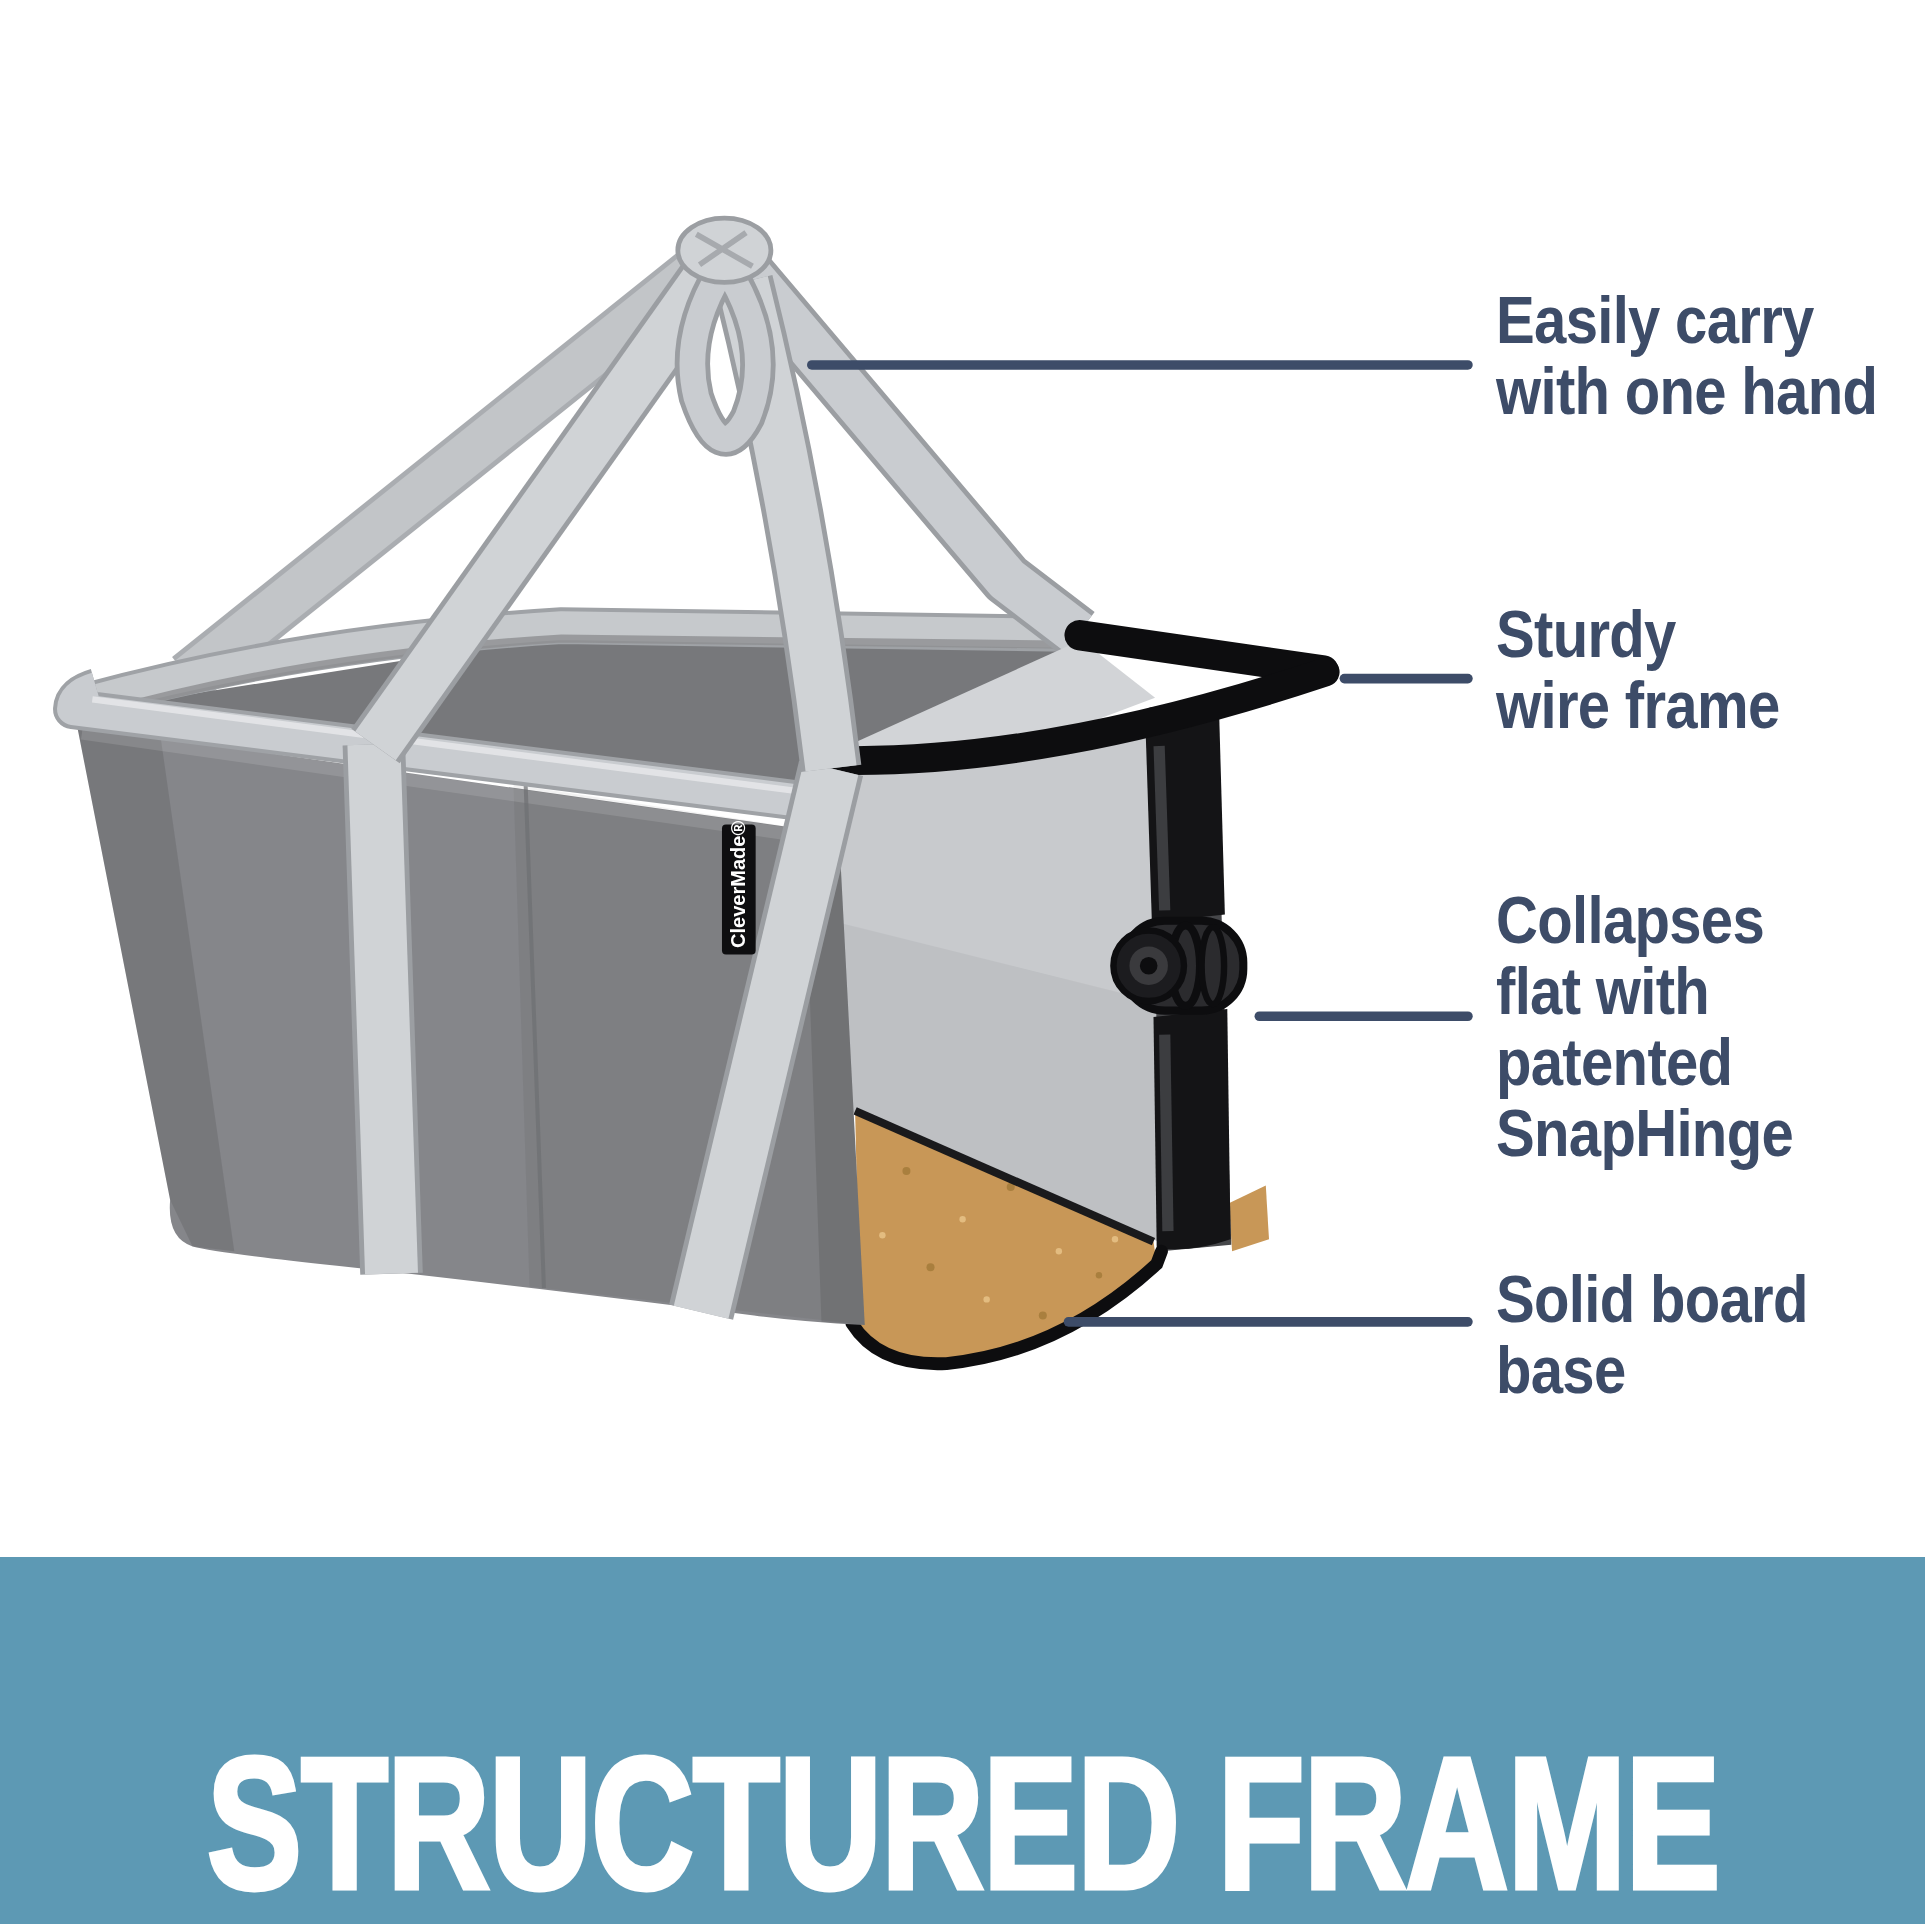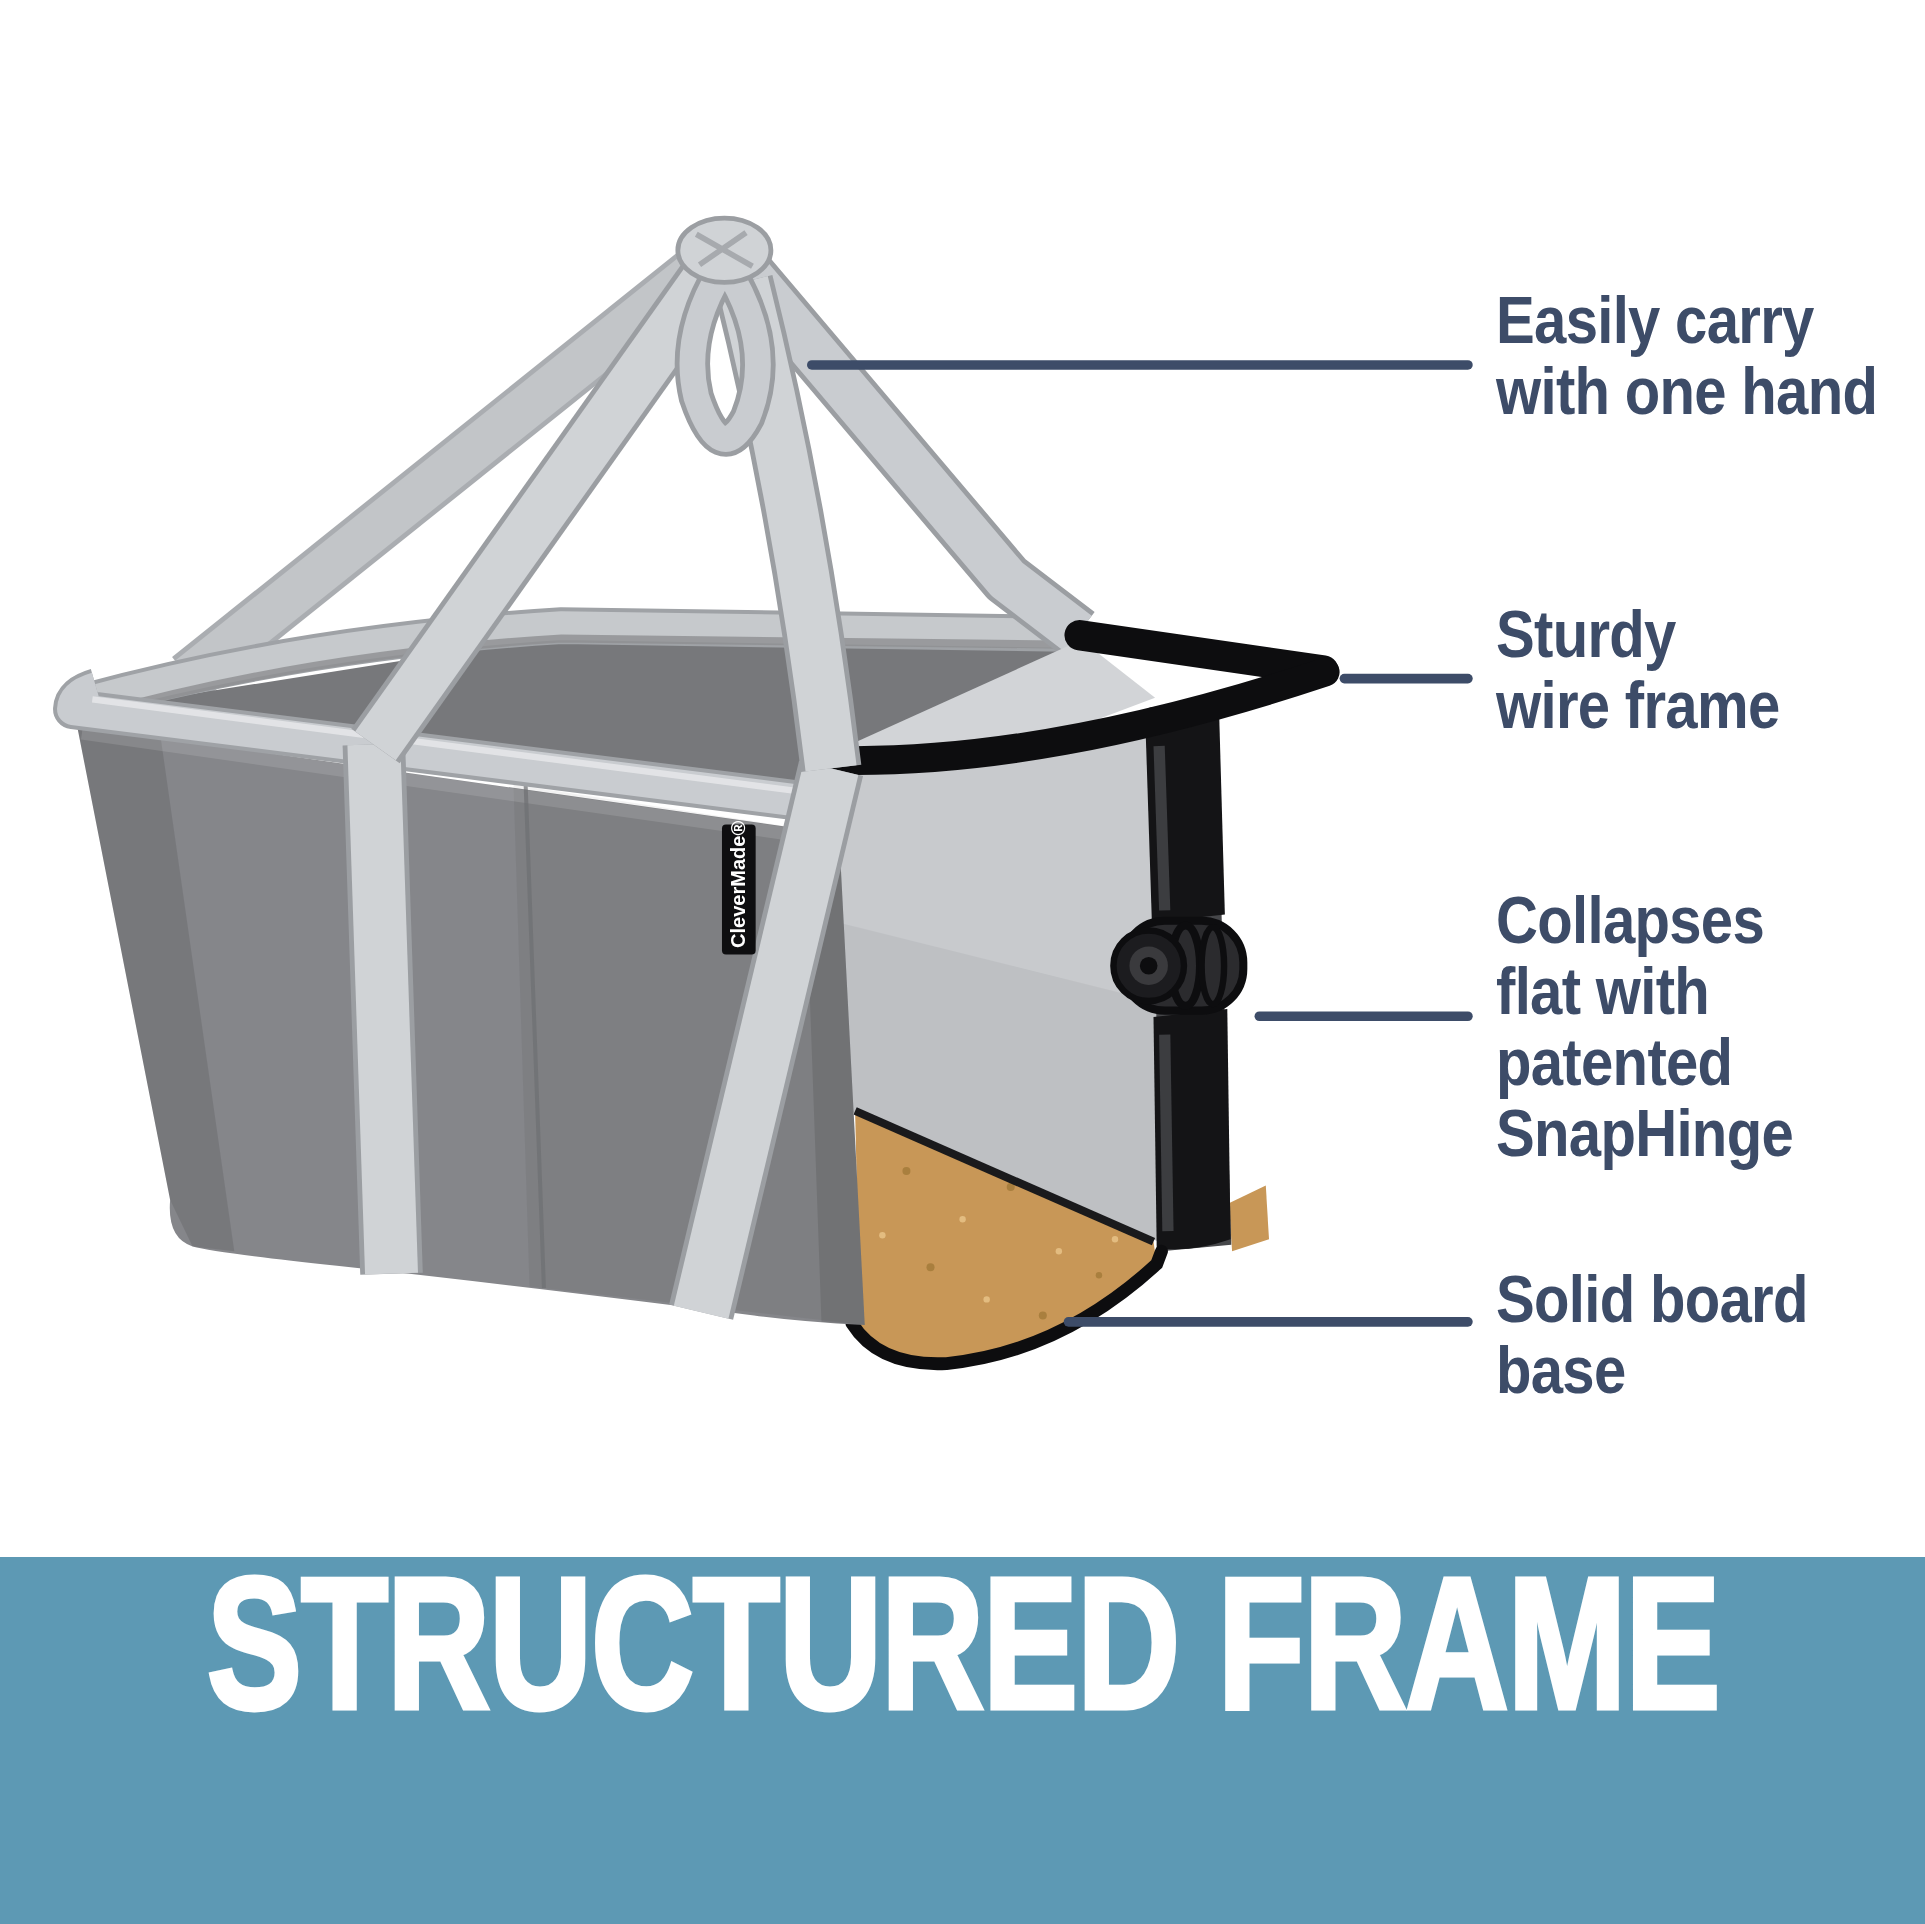--- a/index.html
+++ b/index.html
@@ -15,21 +15,21 @@
     transform:scaleX(0.88);transform-origin:left top;
     white-space:nowrap;letter-spacing:-0.8px;
   }
   #callout-carry{top:285px;}
   #callout-wire{top:599px;}
   #callout-hinge{top:885px;}
   #callout-base{top:1264px;}
   #banner{
     position:absolute;left:0;top:1557px;width:1926px;height:368px;
     background:var(--banner-bg,#5d99b4);
-    display:flex;align-items:flex-start;justify-content:center;
+    display:flex;align-items:flex-end;justify-content:center;
   }
   #banner-title{
     color:var(--banner-fg,#ffffff);
     font-size:188px;font-weight:bold;line-height:188px;letter-spacing:-1.6px;
     transform:scaleX(0.76) translateY(-8px);transform-origin:center center;
     -webkit-text-stroke:4.8px var(--banner-fg,#ffffff);
     white-space:nowrap;
   }
 </style>
 </head>

